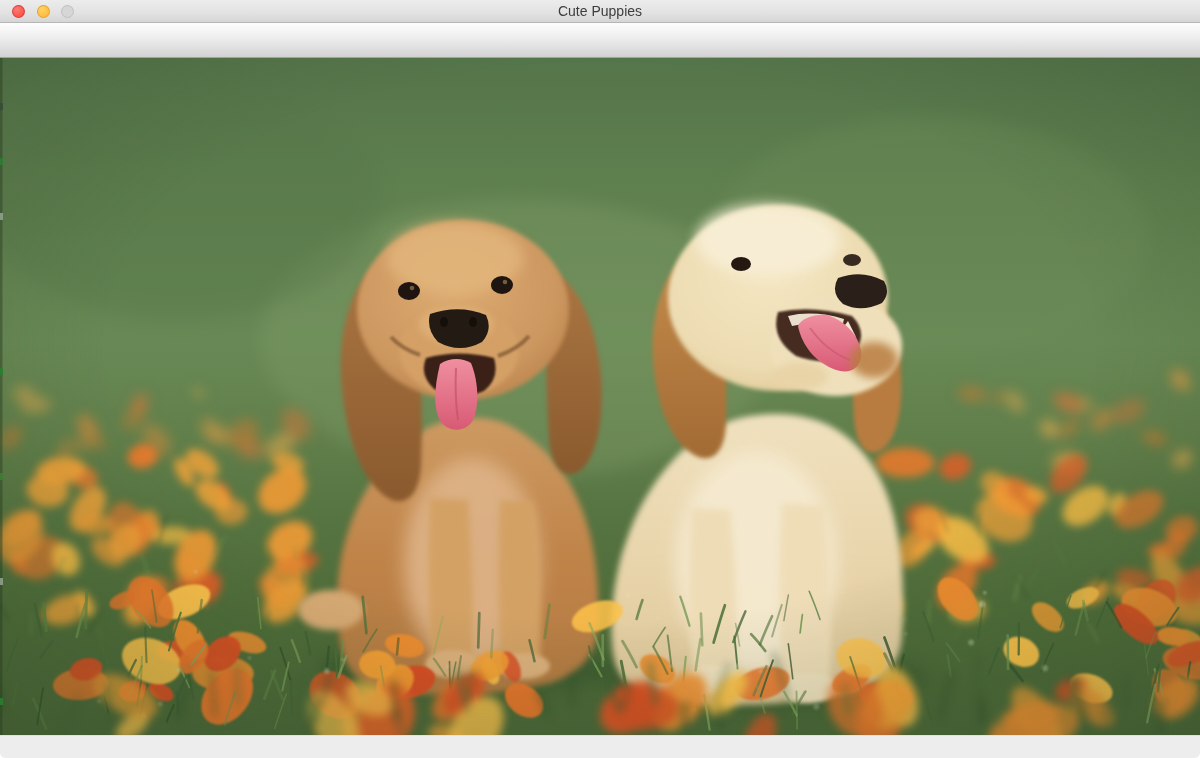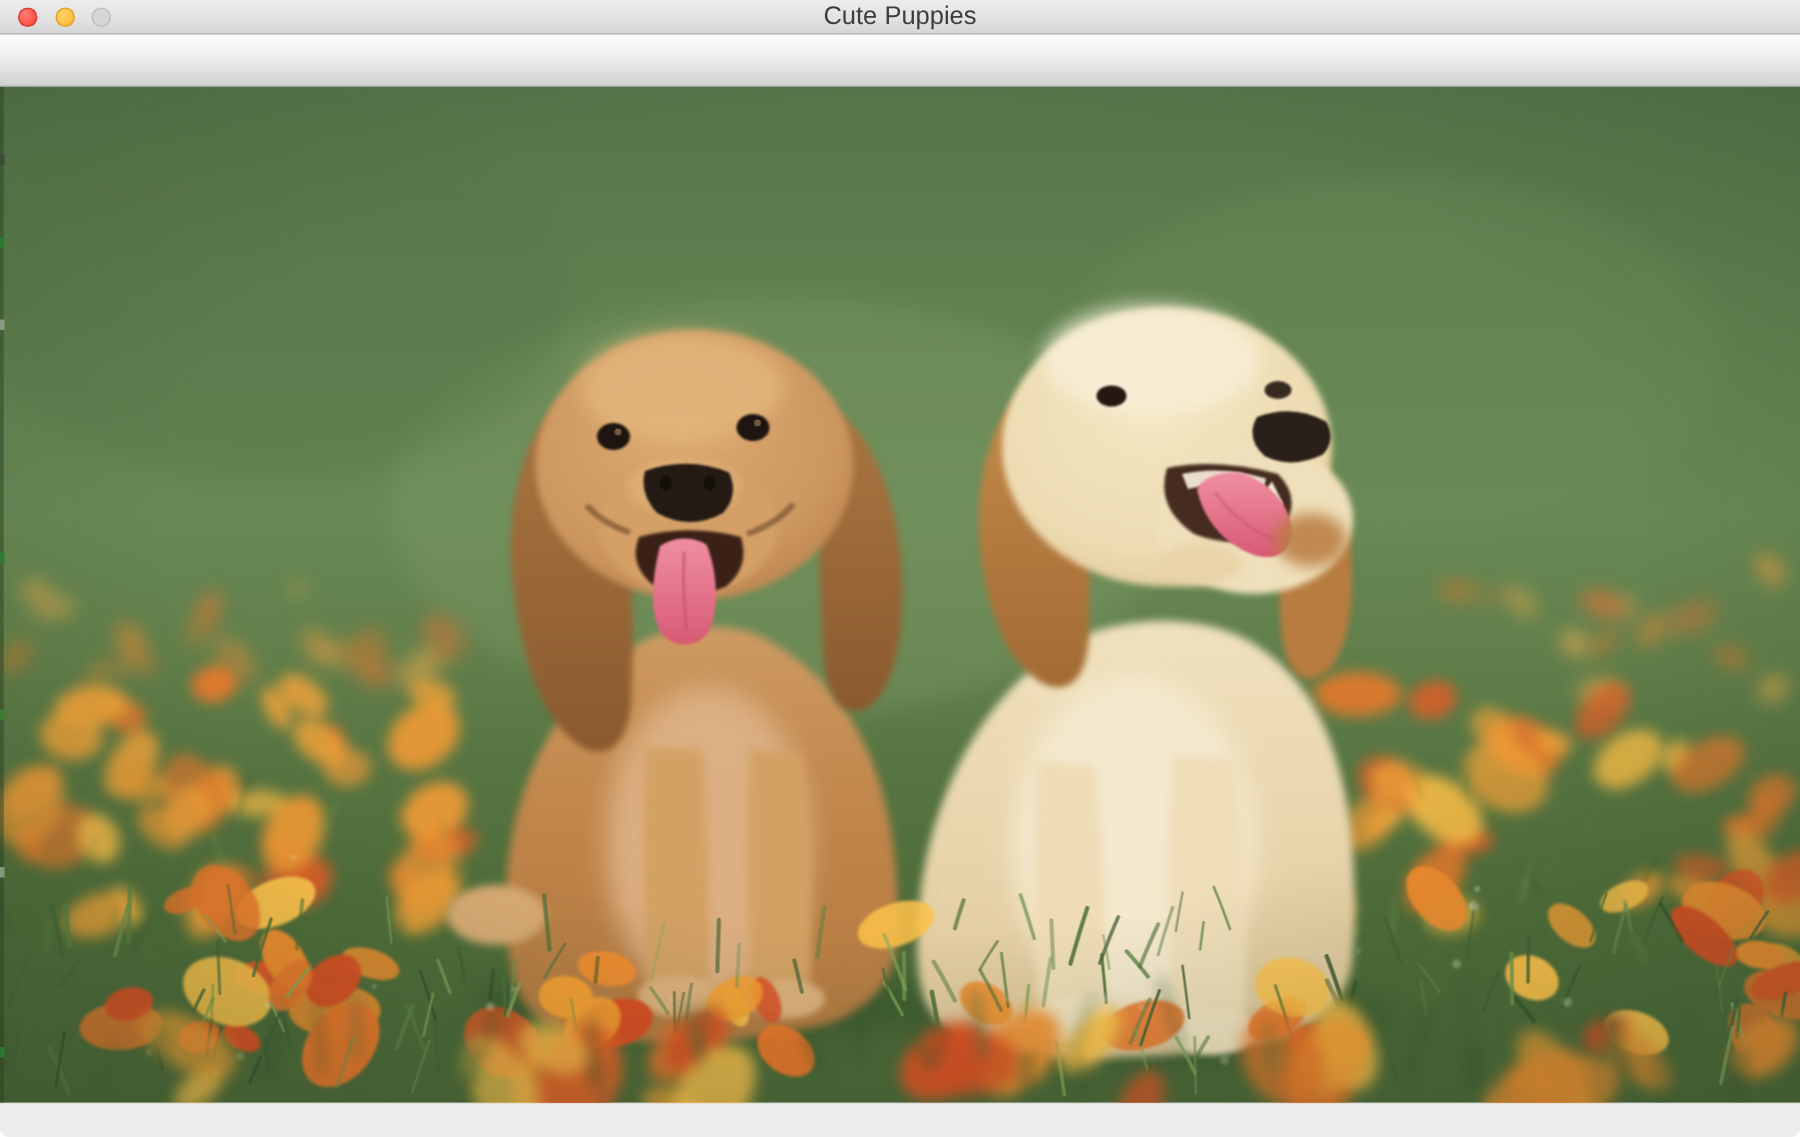--- a/index.html
+++ b/index.html
@@ -9,21 +9,21 @@
 
   
   .titlebar { position:relative; height:23px; flex:0 0 23px;
               background:linear-gradient(180deg,#ececec 0%,#e2e2e2 60%,#d5d5d5 100%);
               border-bottom:1px solid #b6b6b6; }
   .traffic { position:absolute; left:12px; top:4.5px; display:flex; gap:11.5px; }
   .light { width:13px; height:13px; border-radius:50%; }
   .light-close { background:radial-gradient(circle at 35% 30%, #ff7d72, #fc5149 75%); border:1px solid rgba(200,40,35,.6); }
   .light-min   { background:radial-gradient(circle at 35% 30%, #ffd269, #fdbc40 75%); border:1px solid rgba(200,140,20,.55); }
   .light-zoom  { background:#d6d6d6; border:1px solid #c0c0c0; }
-  .title { height:22px; line-height:22px; text-align:center; font-size:17px; color:#3d3d3d; }
+  .title { height:22px; line-height:22px; text-align:center; font-size:14px; color:#3d3d3d; }
 
   
   .toolbar { height:35px; flex:0 0 35px;
              background:linear-gradient(180deg,#fdfdfd 0%,#ededed 45%,#d2d2d2 100%);
              border-bottom:1px solid #a3a3a7; }
 
   
   .photo-area { height:677px; flex:0 0 677px; position:relative; background:#5e7f4d; }
   .photo-area svg { display:block; }
 

